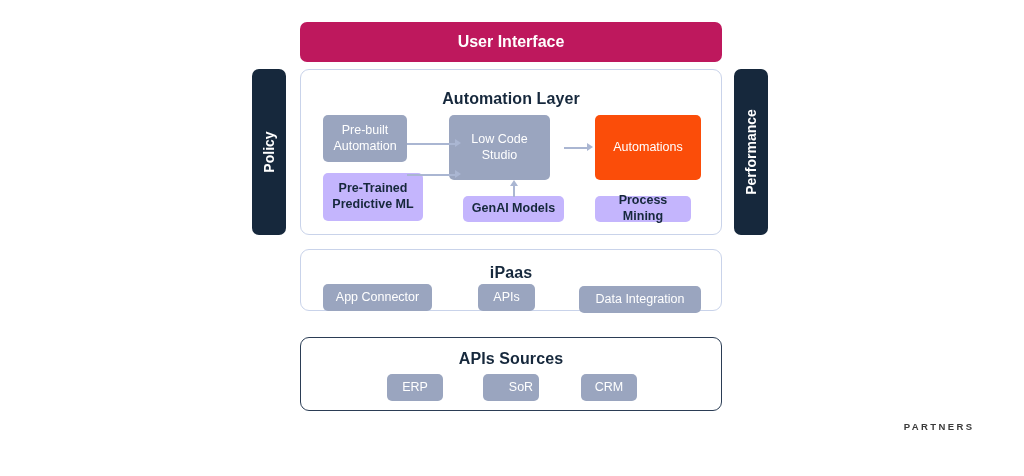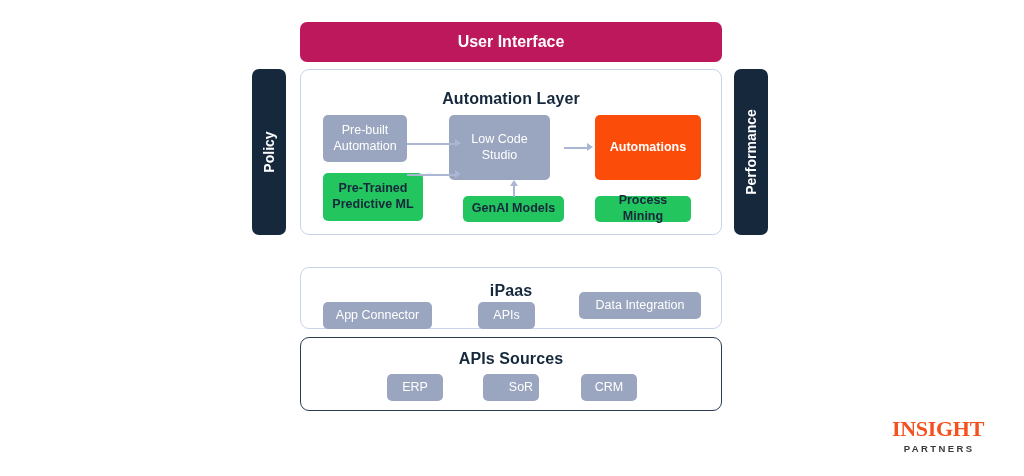--- a/index.html
+++ b/index.html
@@ -66,22 +66,22 @@
     border-radius: 5px;
     display: flex;
     align-items: center;
     justify-content: center;
     text-align: center;
     line-height: 1.25;
     font-size: 12.5px;
     padding: 2px 4px;
   }
   .node.slate  { background: #9aa5bf; color: #ffffff; }
-  .node.cyan   { background: #22c55e; color: #16283c; font-weight: bold; }
-  .node.orange { background: #fb4d09; color: #ffffff; font-weight: bold; }
+  .node.cyan   { background: #c4b5fd; color: #16283c; font-weight: bold; }
+  .node.orange { background: #fb4d09; color: #ffffff; font-weight: normal; }
 
   
   .hline {
     position: absolute;
     height: 1.6px;
     background: #aab6d2;
   }
   .harrow {
     position: absolute;
     width: 0; height: 0;
@@ -162,40 +162,39 @@
     <div class="hline" style="left:106px; top:104px; width:48px;"></div>
     <div class="harrow" style="left:154px; top:100px;"></div>
 
     <div class="vline" style="left:212px; top:116px; height:11px;"></div>
     <div class="varrow" style="left:209px; top:110px;"></div>
 
     <div class="hline" style="left:263px; top:77px; width:23px;"></div>
     <div class="harrow" style="left:286px; top:73px;"></div>
   </div>
 
-  <div class="panel abs" style="left:300px; top:249px; width:422px; height:62px;margin-top:18px;">
+  <div class="panel abs" style="left:300px; top:249px; width:422px; height:62px;">
 
     <div class="panel-title" style="top:14px;">iPaas</div>
 
     <div class="node slate abs" style="left:22px; top:34px; width:109px; height:27px;">App Connector</div>
 
     <div class="node slate abs" style="left:177px; top:34px; width:57px; height:27px;">APIs</div>
 
-    <div class="node slate abs" style="left:278px; top:24px; width:122px; height:27px;">Data Integration</div>
+    <div class="node slate abs" style="left:278px; top:36px; width:122px; height:27px;">Data Integration</div>
   </div>
 
   <div class="panel strong abs" style="left:300px; top:337px; width:422px; height:74px;">
 
     <div class="panel-title" style="top:12px;">APIs Sources</div>
 
     <div class="node slate abs" style="left:86px; top:36px; width:56px; height:27px;">ERP</div>
 
     <div class="node slate abs" style="left:182px; top:36px; width:56px; height:27px;padding-left:24px;">SoR</div>
 
     <div class="node slate abs" style="left:280px; top:36px; width:56px; height:27px;">CRM</div>
   </div>
 
   <div id="logo">
-    <div class="mark">INSIGHT</div>
     <div class="sub">PARTNERS</div>
   </div>
 
 </div>
 
 </body></html>

